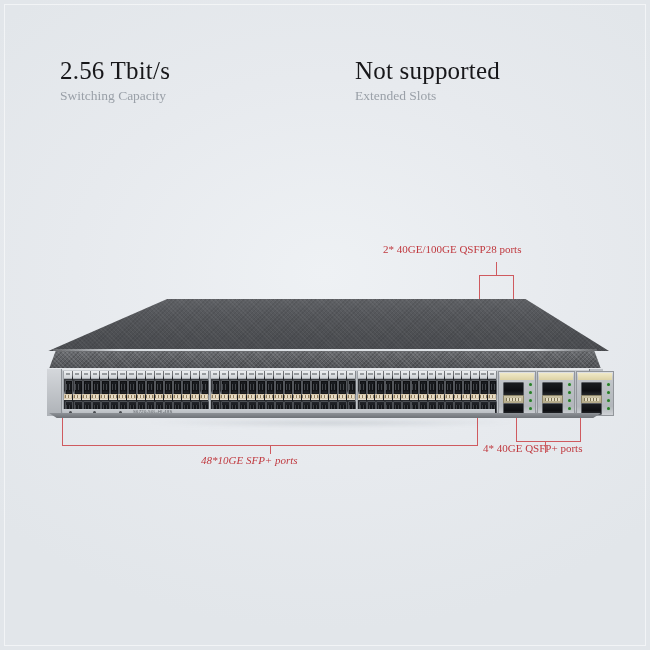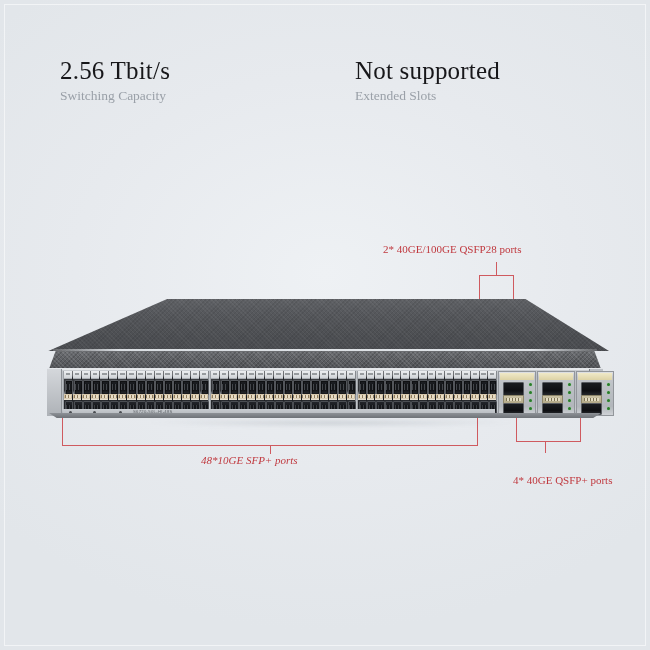--- a/index.html
+++ b/index.html
@@ -31,21 +31,21 @@
   }
   #spec-capacity{left:60px;top:58px;width:220px;}
   #spec-slots{left:355px;top:58px;width:240px;}
 
   
   .annot{
     position:absolute;color:#c0393f;font-size:11px;white-space:nowrap;
   }
   #annot-qsfp28{left:383px;top:243px;}
   #annot-sfpp{left:201px;top:454px;font-style:italic;}
-  #annot-qsfp{left:483px;top:474px;margin-left:30px;}
+  #annot-qsfp{left:483px;top:442px;}
 
   
   .ln{position:absolute;background:#cf5a5f;}
   .lh{height:1.4px;}
   .lv{width:1.4px;}
 
   
   #device{position:absolute;left:41px;top:299px;width:568px;height:128px;}
 
   

